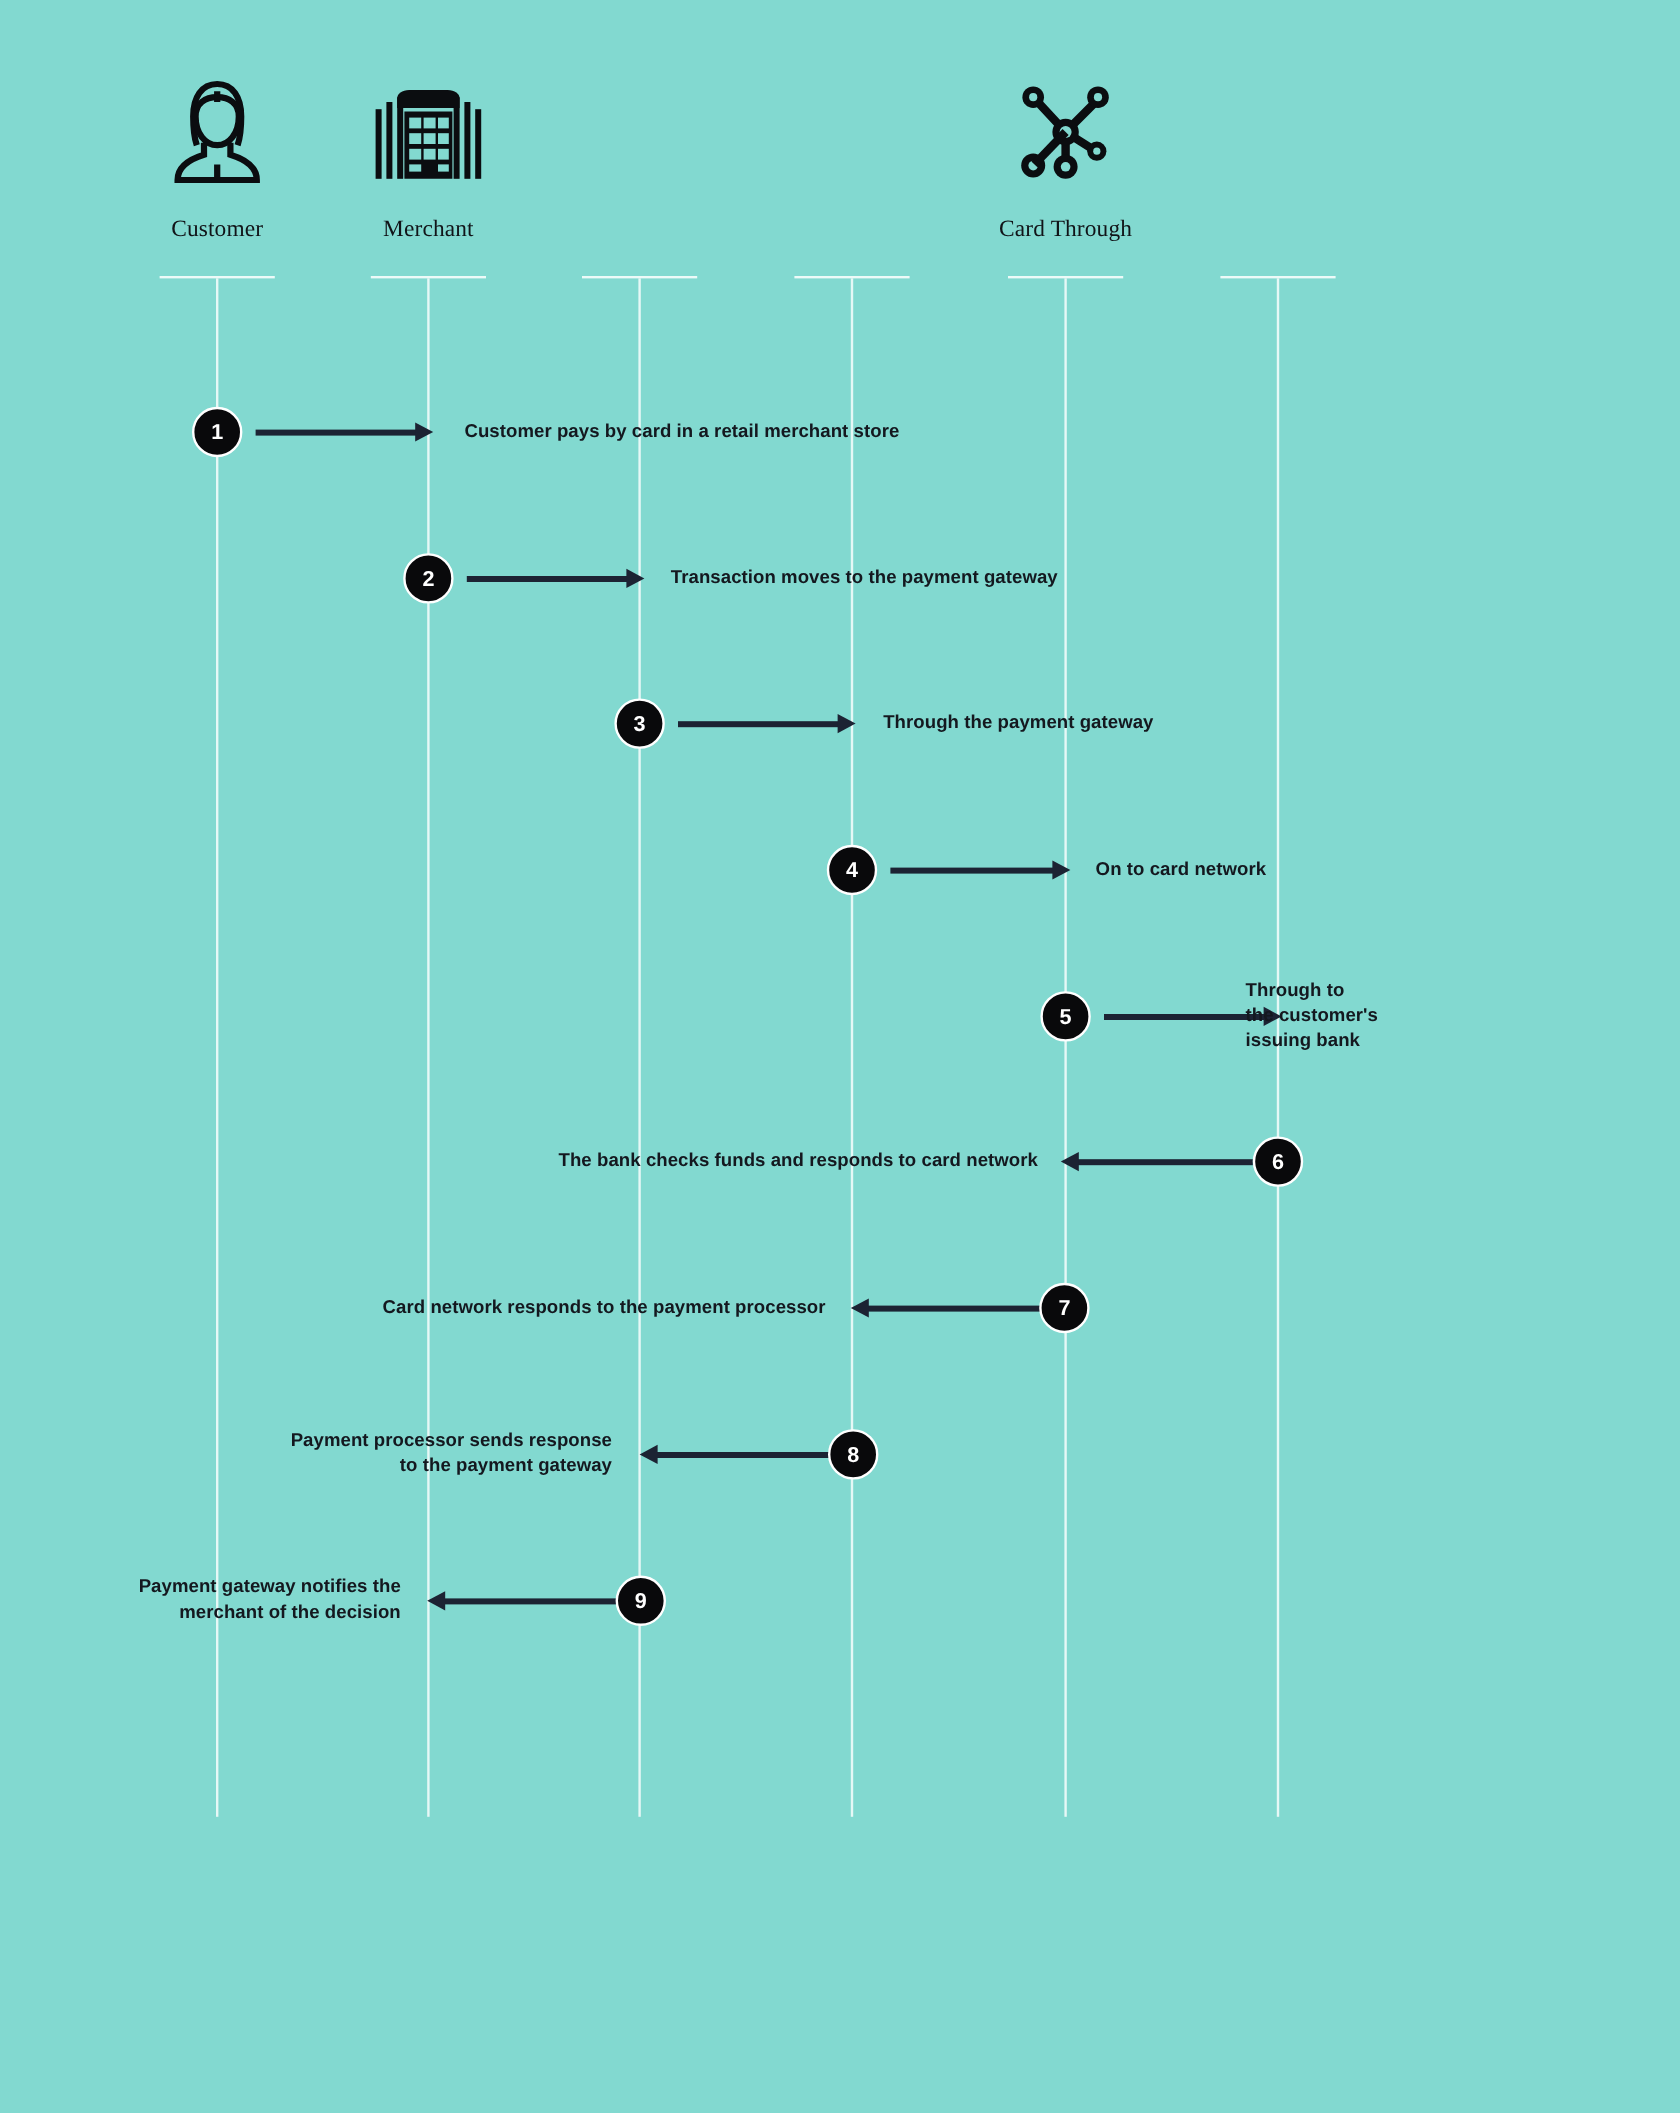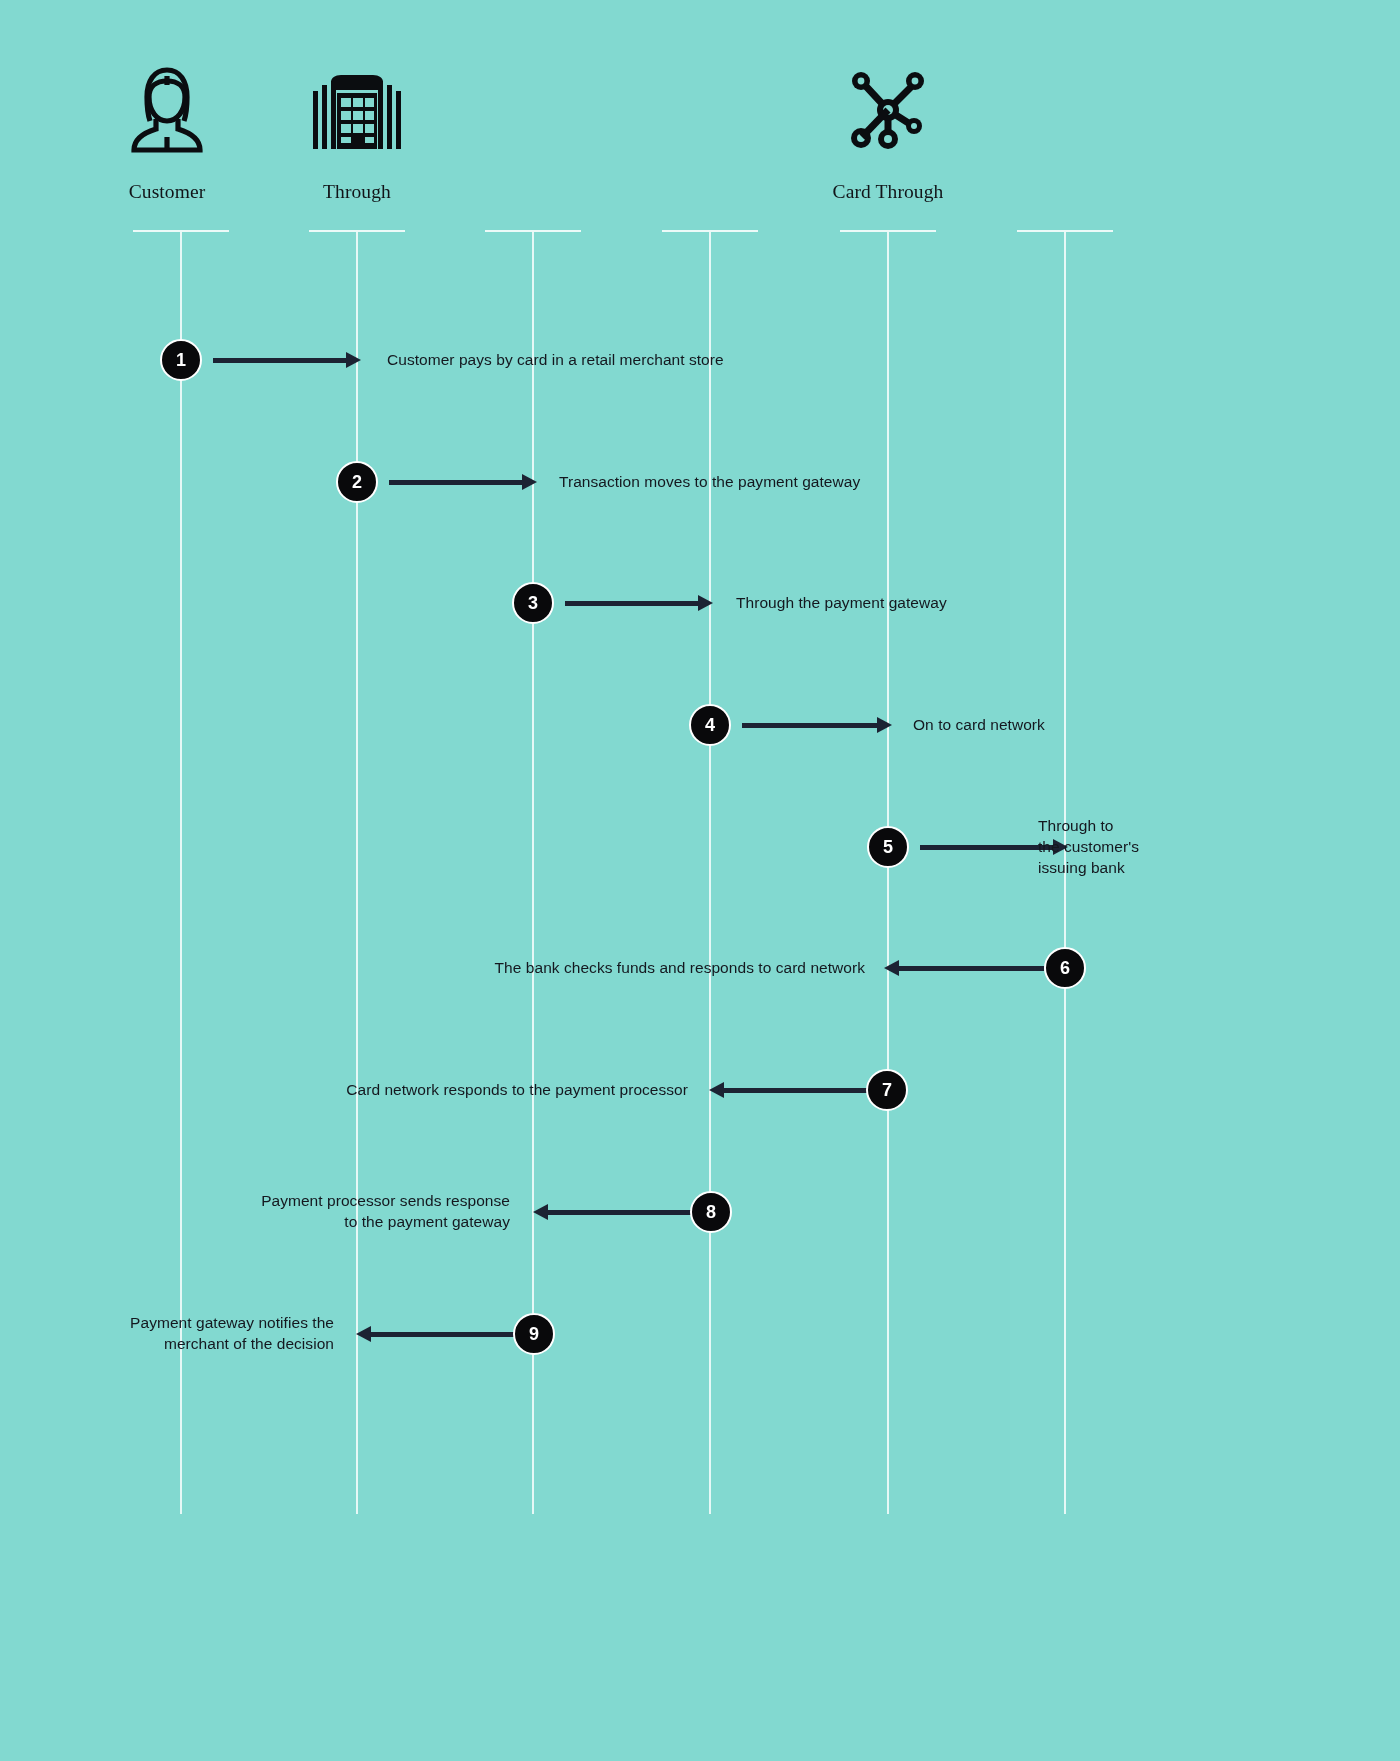--- a/index.html
+++ b/index.html
@@ -112,20 +112,21 @@
     left: 0;
   }
   .msg {
     position: absolute;
     font-size: 15.5px;
     color: #14181f;
     line-height: 1.35;
     letter-spacing: .05px;
     z-index: 3;
     white-space: pre-line;
+    font-weight: bold;
   }
   .msg.lt { text-align: left; }
   .msg.rt { text-align: right; }
 </style>
 </head>
 <body>
 
 <div id="diagram">
 
   <div class="lifeline" style="left:180px"></div>
@@ -135,21 +136,21 @@
   <div class="lifeline" style="left:887px"></div>
   <div class="lifeline" style="left:1064px"></div>
 
   <div class="lane-rule" style="left:133px"></div>
   <div class="lane-rule" style="left:309px"></div>
   <div class="lane-rule" style="left:485px"></div>
   <div class="lane-rule" style="left:662px"></div>
   <div class="lane-rule" style="left:840px"></div>
   <div class="lane-rule" style="left:1017px"></div>
 
-  <div class="lane" style="left:87px">
+  <div class="lane" style="left:101px">
     <div class="lane-icon">
       <svg width="86" height="92" viewBox="0 0 86 92" fill="none" stroke="#0b0d10" stroke-width="5.2">
         <path d="M43 6c-13 0-20 11-20 27 0 10 1 18 3 24M43 6c13 0 20 11 20 27 0 10-1 18-3 24"></path>
         <path d="M25 33c0-11 8-16 18-16s18 5 18 16c0 14-8 24-18 24s-18-10-18-24z"></path>
         <path d="M43 12v9"></path>
         <path d="M32 55v10c-13 4-22 10-22 21h66c0-11-9-17-22-21V55"></path>
         <path d="M43 73v13"></path>
       </svg>
     </div>
     <div class="lane-label">Customer</div>
@@ -174,21 +175,21 @@
             <rect x="42" y="42" width="10" height="9"></rect>
             <rect x="54" y="42" width="9" height="9"></rect>
           <rect x="30" y="55" width="10" height="9"></rect>
             <rect x="42" y="55" width="10" height="9"></rect>
             <rect x="54" y="55" width="9" height="9"></rect>
           <rect x="30" y="68" width="10" height="6"></rect>
             <rect x="54" y="68" width="9" height="6"></rect>
         </g>
       </svg>
     </div>
-    <div class="lane-label">Through</div>
+    <div class="lane-label">Merchant</div>
   </div>
 
 
 
   <div class="lane" style="left:808px">
     <div class="lane-icon">
       <svg width="88" height="88" viewBox="0 0 88 88" fill="none" stroke="#0b0d10" stroke-width="7">
         <path d="M44 44L18 16M44 44l26-26M44 44l22 14M44 44v20"></path>
         <circle cx="44" cy="44" r="11" fill="#0b0d10" stroke="none"></circle>
         <circle cx="44" cy="44" r="5" fill="#82d9d0" stroke="none"></circle>

